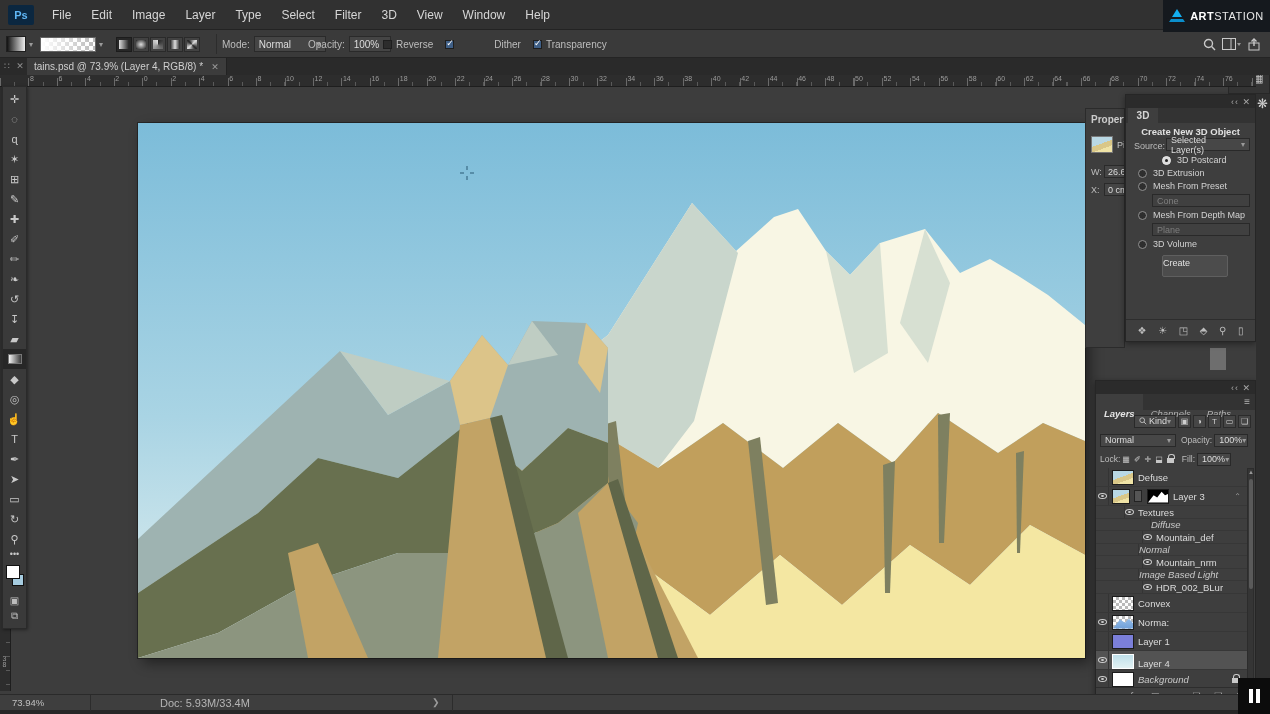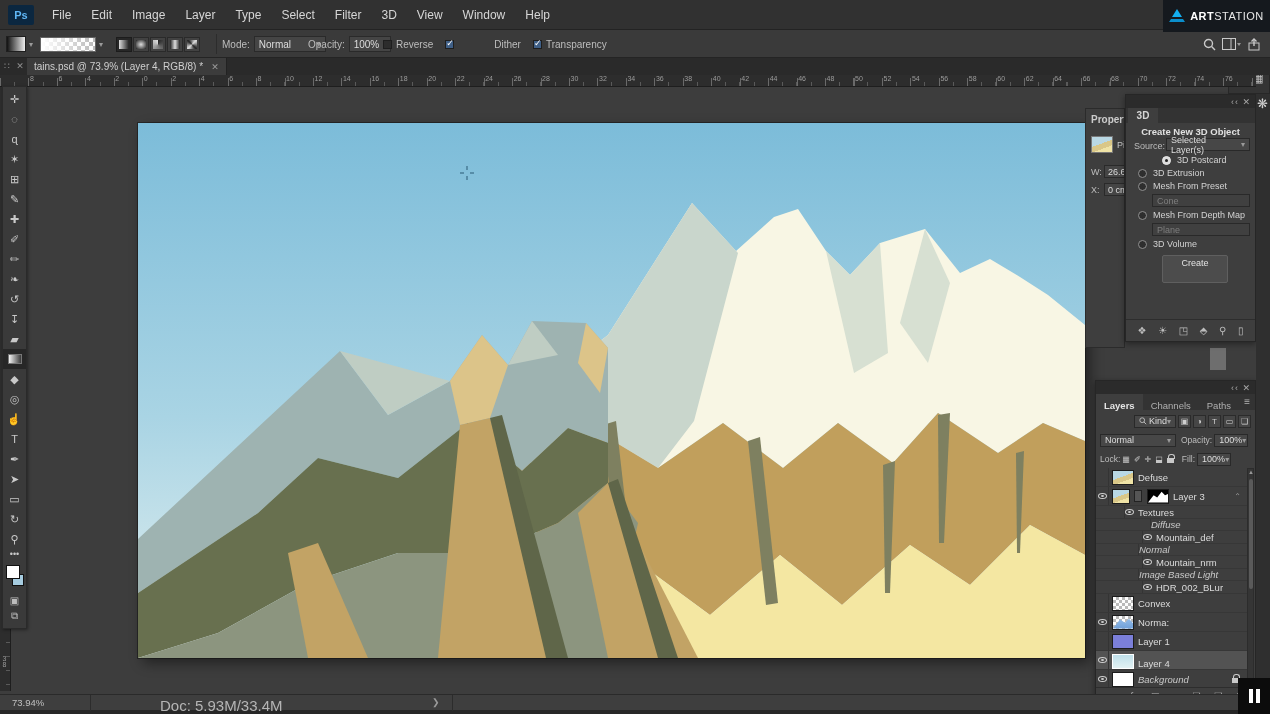--- a/index.html
+++ b/index.html
@@ -114,34 +114,34 @@
   .p3d .srcsel { position:absolute; left:40px; top:43px; width:84px; height:13px; }
   .sel-box { background:#474747; border:1px solid #292929; color:#ddd; font-size:9px;
     display:flex; align-items:center; padding:0 4px; }
   .sel-box .caret { margin-left:auto; }
   .sel-box.disabled { background:#404040; color:#7d7d7d; }
   .radio-row { position:absolute; left:12px; display:flex; align-items:center; gap:6px; }
   .radio { width:9px; height:9px; border-radius:50%; border:1px solid #909090; background:#2e2e2e; position:relative; }
   .radio.on { background:#dcdcdc; border-color:#e8e8e8; }
   .radio.on::after { content:""; position:absolute; left:2px; top:2px; width:3px; height:3px; border-radius:50%; background:#222; }
   .radio-lbl { color:#d2d2d2; font-size:9px; }
-  .createbtn { position:absolute; left:36px; top:160px; width:66px; height:28px; background:#4c4c4c;
-    border:1px solid #5f5f5f; color:#e2e2e2; font-size:9px; text-align:center; line-height:14px; border-radius:2px; }
+  .createbtn { position:absolute; left:36px; top:160px; width:66px; height:22px; background:#4c4c4c;
+    border:1px solid #5f5f5f; color:#e2e2e2; font-size:9px; text-align:left; line-height:14px; border-radius:2px; }
   .p3d .footer { position:absolute; left:0; bottom:0; width:100%; height:22px; border-top:1px solid #2d2d2d;
     display:flex; align-items:center; justify-content:space-evenly; }
   .p3d .footer .ic { color:#bdbdbd; font-size:10px; }
 
   .grey-sliver { position:absolute; left:1210px; top:348px; width:16px; height:22px; background:#6e6e6e; z-index:11; }
 
   
   .players { position:absolute; left:1095px; top:380px; width:161px; height:324px; background:#3e3e3e;
     border:1px solid #262626; z-index:13; box-shadow:0 2px 6px rgba(0,0,0,.4); }
   .players .hdr { position:absolute; left:0; top:0; width:100%; height:13px; background:#2b2b2b; }
   .ltabs { position:absolute; left:0; top:13px; width:100%; height:16px; background:#333333; display:flex; }
-  .ltab { color:#b0b0b0; font-size:9.5px; padding:4px 8px; line-height:16px; }
+  .ltab { color:#b0b0b0; font-size:9.5px; padding:12px 8px; line-height:16px;font-style:italic; }
   .ltab.active { background:#3e3e3e; color:#e4e4e4; font-weight:bold; }
   .lmenu { margin-left:auto; color:#b5b5b5; font-size:10px; padding:0 5px; line-height:16px; }
   .frow { position:absolute; left:0; width:100%; display:flex; align-items:center; padding:0 4px; }
   .kindsel { width:58px; height:13px; }
   .fic { width:13px; height:13px; border:1px solid #2b2b2b; background:#464646; color:#cfcfcf;
     font-size:8px; display:flex; align-items:center; justify-content:center; margin-left:2px; }
   .fdot { width:8px; height:8px; border-radius:50%; background:#e6e6e6; margin-left:4px; }
   .minilbl { color:#bdbdbd; font-size:8.5px; }
   .lockic { color:#c6c6c6; font-size:8px; margin:0 2px; }
 
@@ -186,21 +186,21 @@
   .lfooter .ic { color:#b5b5b5; font-size:9px; font-style:italic; }
 
   
   .pausebox { position:absolute; left:1238px; top:678px; width:32px; height:36px; background:#0c0c0c; z-index:50;
     display:flex; align-items:center; justify-content:center; gap:3px; }
   .pausebox i { width:4px; height:14px; background:#fff; display:block; }
   .statusbar { position:absolute; left:0; top:694px; width:1270px; height:16px; background:#3e3e3e;
     border-top:1px solid #2a2a2a; z-index:14; }
   .statusbar .zoomv { position:absolute; left:12px; top:2px; color:#c0c0c0; font-size:9.5px; }
   .statusbar .sep1 { position:absolute; left:90px; top:0; width:1px; height:16px; background:#2c2c2c; }
-  .statusbar .docv { position:absolute; left:160px; top:2px; color:#b5b5b5; font-size:15px; }
+  .statusbar .docv { position:absolute; left:160px; top:2px; color:#b5b5b5; font-size:11px; }
   .statusbar .chev { position:absolute; left:432px; top:2px; color:#9a9a9a; font-size:9px; }
   .statusbar .sep2 { position:absolute; left:452px; top:0; width:1px; height:16px; background:#2c2c2c; }
   .bottomstrip { position:absolute; left:0; top:710px; width:1270px; height:4px; background:#272727; }
 
   
   .st0 { stop-color:var(--c-sky-top); } .st1 { stop-color:var(--c-sky-mid); } .st2 { stop-color:var(--c-sky-low); }
   .f-snow { fill:var(--c-snow); } .f-snowsh { fill:var(--c-snow-shade); } .f-snowsh2 { fill:var(--c-snow-shade2); }
   .f-tan { fill:var(--c-tan-dark); } .f-yellow { fill:var(--c-yellow); }
   .f-ridge { fill:var(--c-ridge-blue); } .f-ridgelt { fill:var(--c-ridge-light); } .f-ridgetan { fill:var(--c-ridge-tan); }
   .f-olive { fill:var(--c-olive-dark); } .f-sage { fill:var(--c-sage); }

